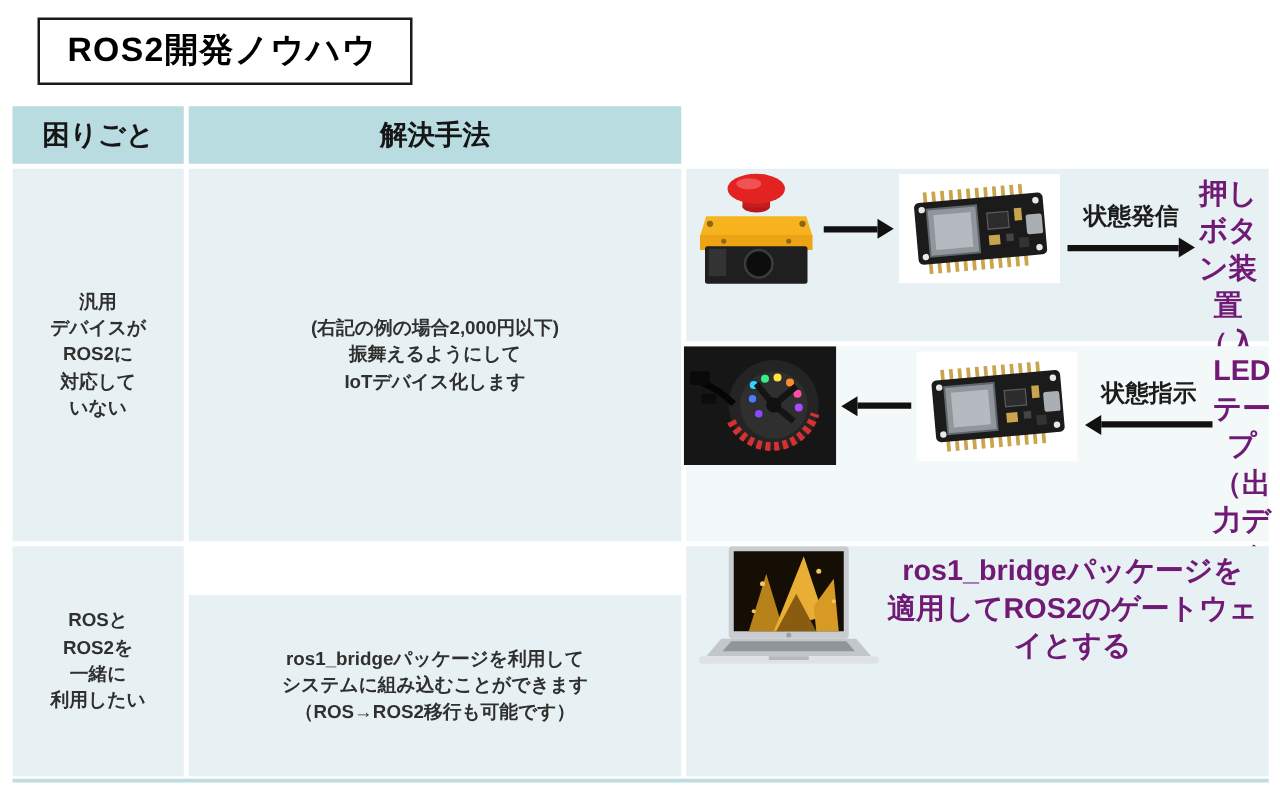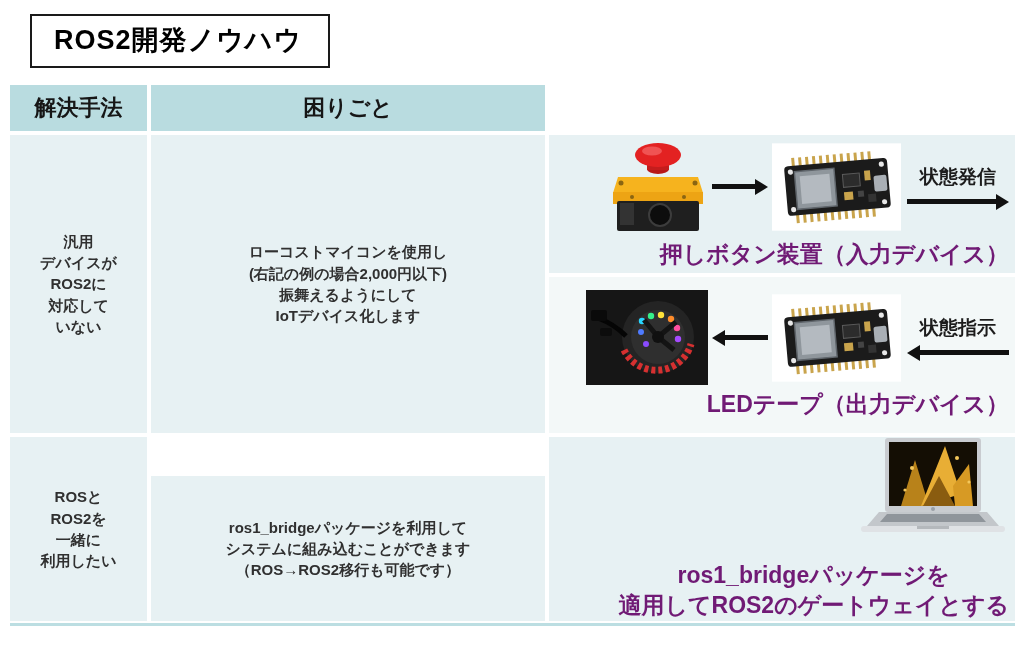--- a/index.html
+++ b/index.html
@@ -35,21 +35,21 @@
   .c-solution1 { grid-column:2; grid-row:2 / span 2; }
   .c-ex1a { grid-column:3; grid-row:2; }
   .c-ex1b { grid-column:3; grid-row:3; }
   .c-problem2 { grid-column:1; grid-row:4; }
   .c-solution2 { grid-column:2; grid-row:4;margin-top:39px; }
   .c-ex2 { grid-column:3; grid-row:4; }
 
   .bottom-bar { width:1005px; height:3px; background:#bcdee2; margin:2px 0 0 10px; }
 
   
-  .ex-cell { display:flex; flex-direction:column; align-items:flex-end; justify-content:center; padding:20px 6px; }
+  .ex-cell { display:flex; flex-direction:row; align-items:flex-start; justify-content:center; padding:0 6px; }
   .ex-flow { display:flex; align-items:center; justify-content:center; }
   .ex-caption { text-align:center; font-size:23px; font-weight:700; color:#701a75; margin-top:5px; line-height:1.3; }
 
   
   .arrow { display:flex; align-items:center; }
   .shaft { height:5px; background:#111; flex:1; }
   .head-r { width:0; height:0; border-top:8px solid transparent; border-bottom:8px solid transparent; border-left:13px solid #111; }
   .head-l { width:0; height:0; border-top:8px solid transparent; border-bottom:8px solid transparent; border-right:13px solid #111; }
   .a56 { width:56px; margin:0 4px; }
   .a102 { width:102px; }
@@ -111,36 +111,35 @@
 </svg>
 
 <div class="page">
 
   <div class="title-box">
     <span class="t">ROS2開発ノウハウ</span>
   </div>
 
   <div class="grid">
 
+    <div class="th">困りごと</div>
     <div class="th">解決手法</div>
-    <div class="th">困りごと</div>
 
     <div class="cell center-col c-problem1">
       <div class="lines">
         <div>汎用</div>
         <div>デバイスが</div>
         <div>ROS2に</div>
         <div>対応して</div>
         <div>いない</div>
       </div>
     </div>
 
     <div class="cell center-col c-solution1">
       <div class="lines">
-        <div>ローコストマイコンを使用し</div>
         <div>(右記の例の場合2,000円以下)</div>
         <div>振舞えるようにして</div>
         <div>IoTデバイス化します</div>
       </div>
     </div>
 
     <div class="cell ex-cell c-ex1a">
       <div class="ex-flow">
         <svg class="img" width="100" height="96" viewBox="0 0 100 96">
           <ellipse cx="50" cy="30" rx="11" ry="5" fill="#b81818"></ellipse>

